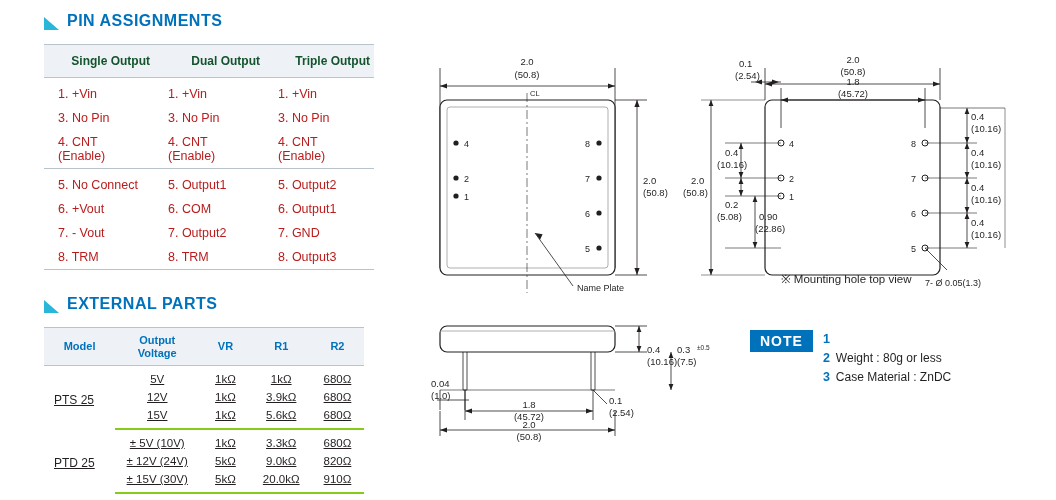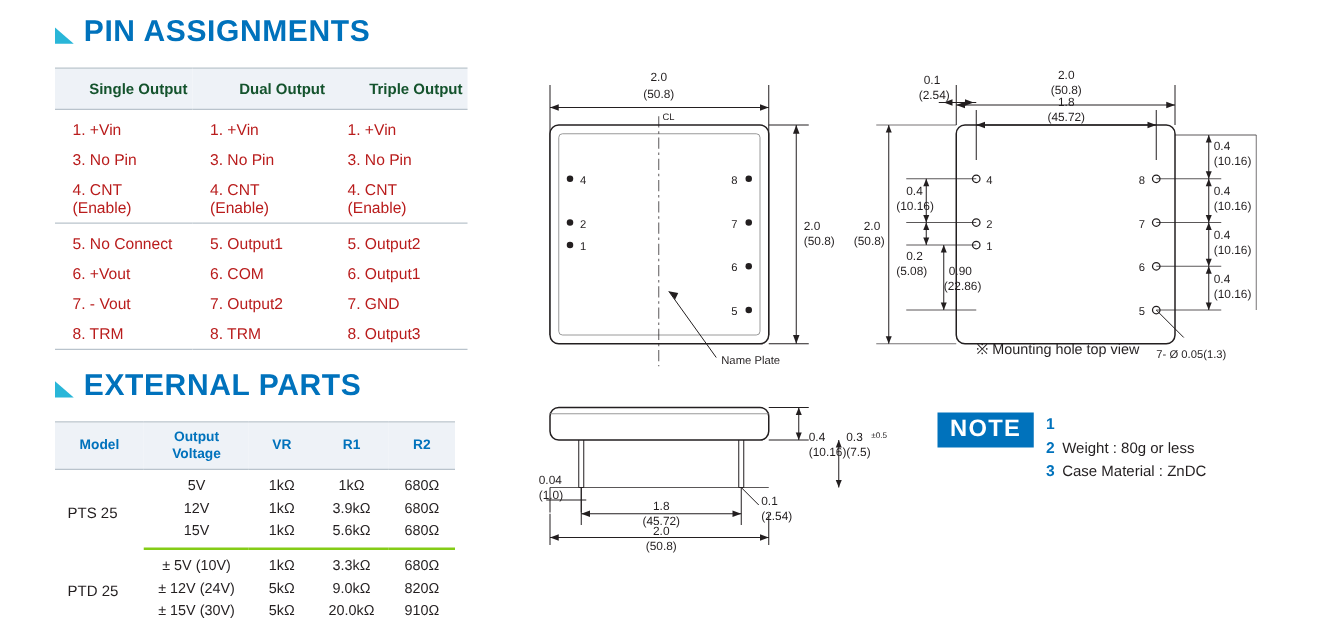--- a/index.html
+++ b/index.html
@@ -6,21 +6,21 @@
   body{
     width:1056px;height:500px;
     background:#ffffff;
     font-family:"Liberation Sans",sans-serif;
     color:#231f20;
     position:relative;
     overflow:hidden;
   }
   .sec-title{
     display:flex;align-items:center;gap:8px;
-    color:#0072bc;font-weight:bold;font-size:24px;letter-spacing:.5px;
+    color:#0072bc;font-weight:bold;font-size:16px;letter-spacing:.5px;
   }
   .tri{
     width:0;height:0;
     border-left:15px solid #29b6d8;
     border-top:13px solid transparent;
     border-bottom:0 solid transparent;
     transform:translateY(2px);
   }
   
   #pin-section{position:absolute;left:44px;top:12px;width:350px;}
@@ -42,32 +42,32 @@
   
   #ext-section{position:absolute;left:44px;top:295px;width:350px;}
   table.ext{
     border-collapse:collapse;width:320px;margin-top:14px;font-size:11.5px;
   }
   table.ext th{
     background:#eef2f7;color:#0072bc;font-weight:bold;font-size:11px;
     padding:6px 2px;text-align:center;line-height:1.15;
     border-top:1px solid #b9c3cc;border-bottom:1px solid #b9c3cc;
   }
-  table.ext td{padding:3px 2px;text-align:center;font-size:11.5px;}
+  table.ext td{padding:3px 2px;text-align:center;font-size:11.5px;text-decoration:underline;}
   table.ext td.model{text-align:left;padding-left:10px;font-size:12px;}
   table.ext tr.blk-end td{border-bottom:2px solid #84cc16;}
   table.ext tr.blk-first td{padding-top:7px;}
   table.ext tr.blk-last td{padding-bottom:7px;}
   
   #dim-section{position:absolute;left:425px;top:12px;width:620px;height:480px;}
   #dim-canvas{position:absolute;left:0;top:26px;}
   
   #note-box{position:absolute;left:750px;top:330px;display:flex;gap:10px;align-items:flex-start;}
   .note-tag{
-    background:#0072bc;color:#fff;font-weight:bold;font-size:19px;
+    background:#0072bc;color:#fff;font-weight:bold;font-size:14px;
     padding:3px 10px;letter-spacing:1px;
   }
   .note-lines{font-size:12px;line-height:1.5;}
   .note-lines div{display:flex;gap:6px;align-items:baseline;}
   .note-num{color:#0072bc;font-weight:bold;font-size:12.5px;}
   .mount-note{position:absolute;left:781px;top:271px;font-size:11.5px;}
 </style>
 </head>
 <body>
 

